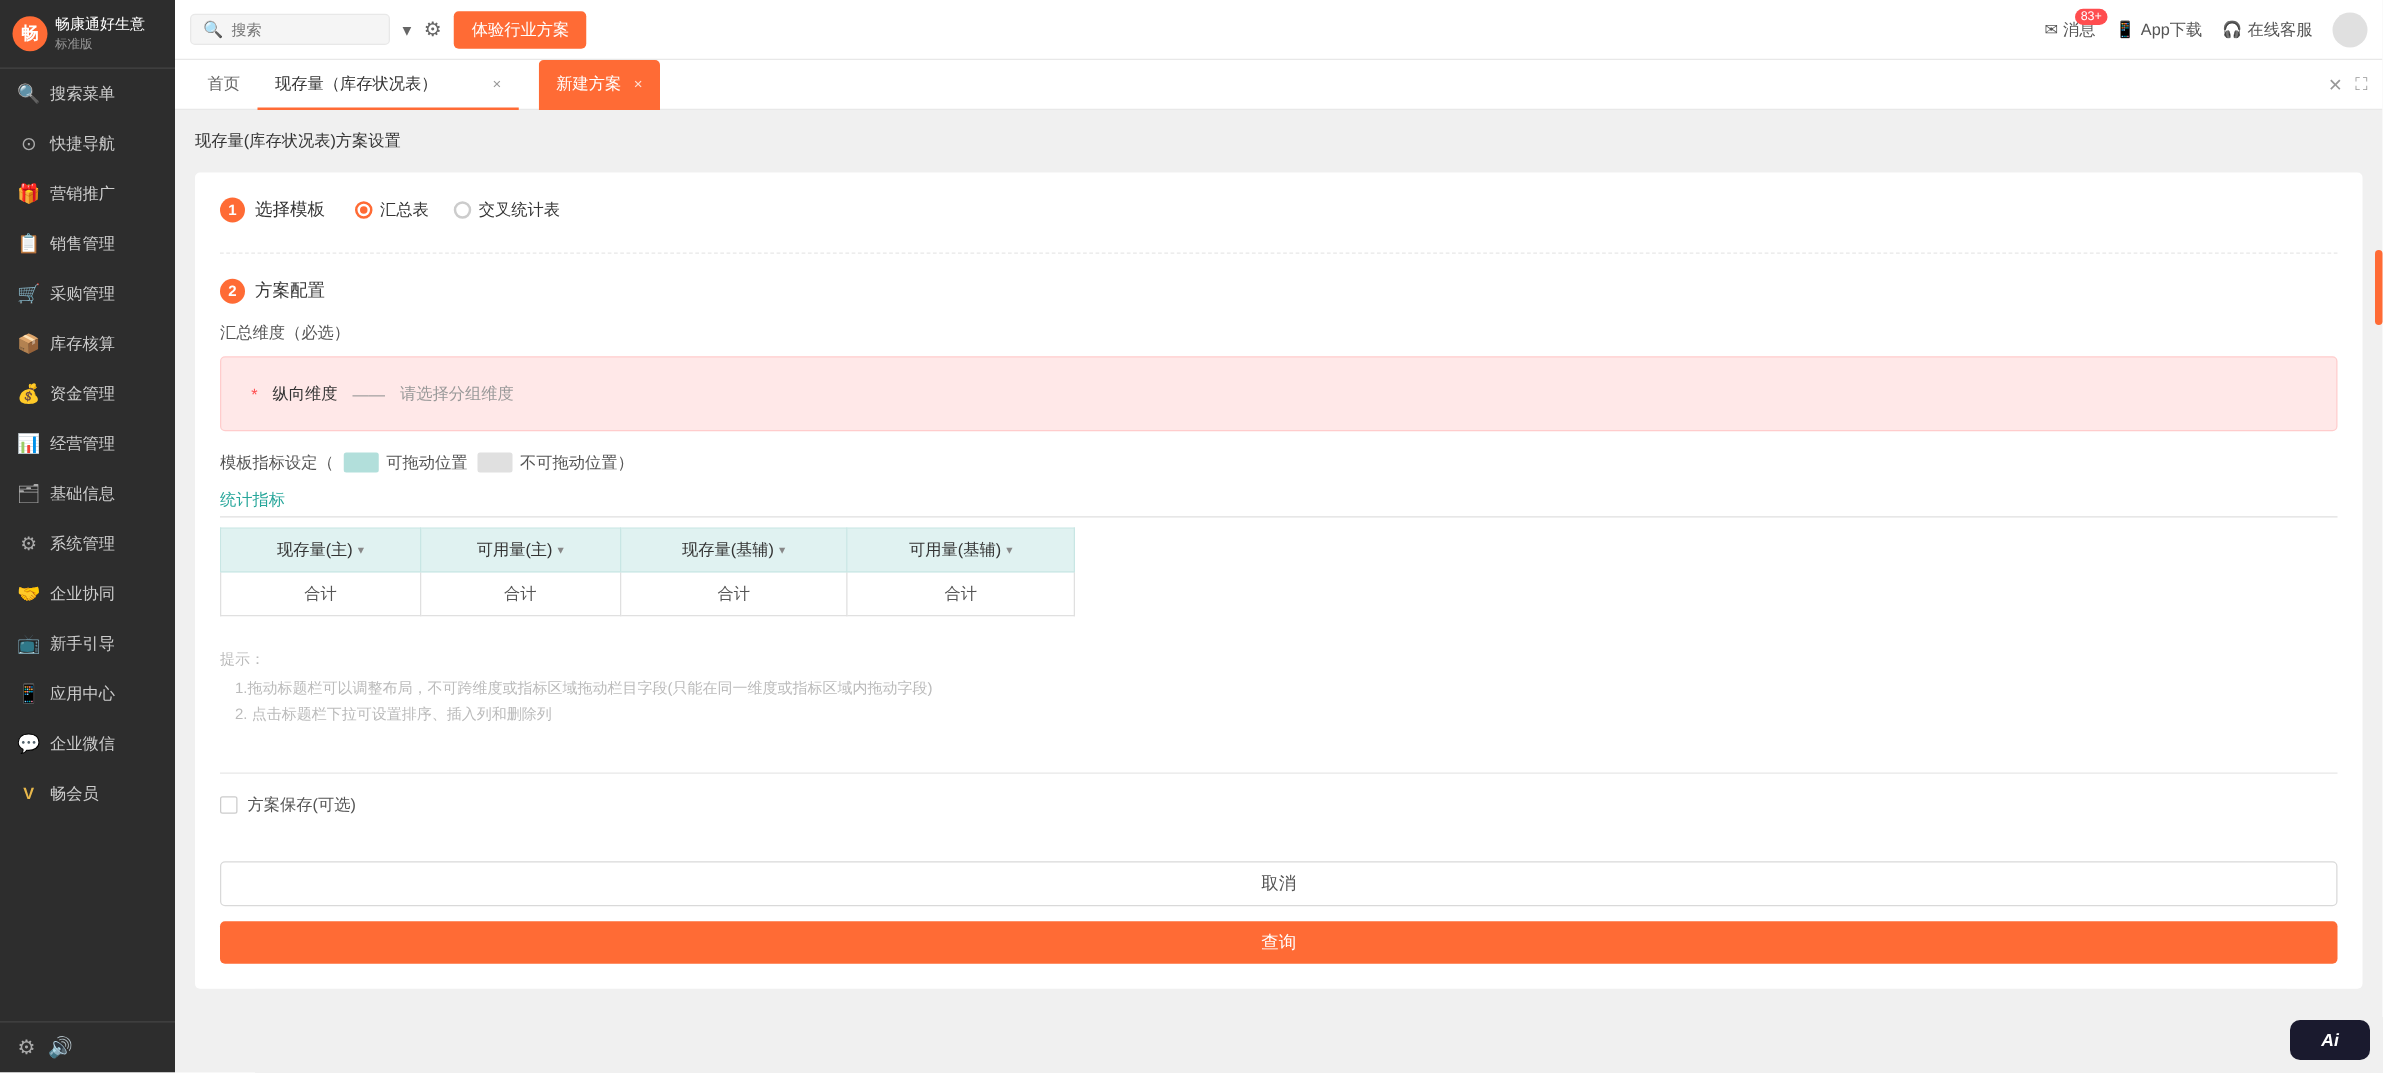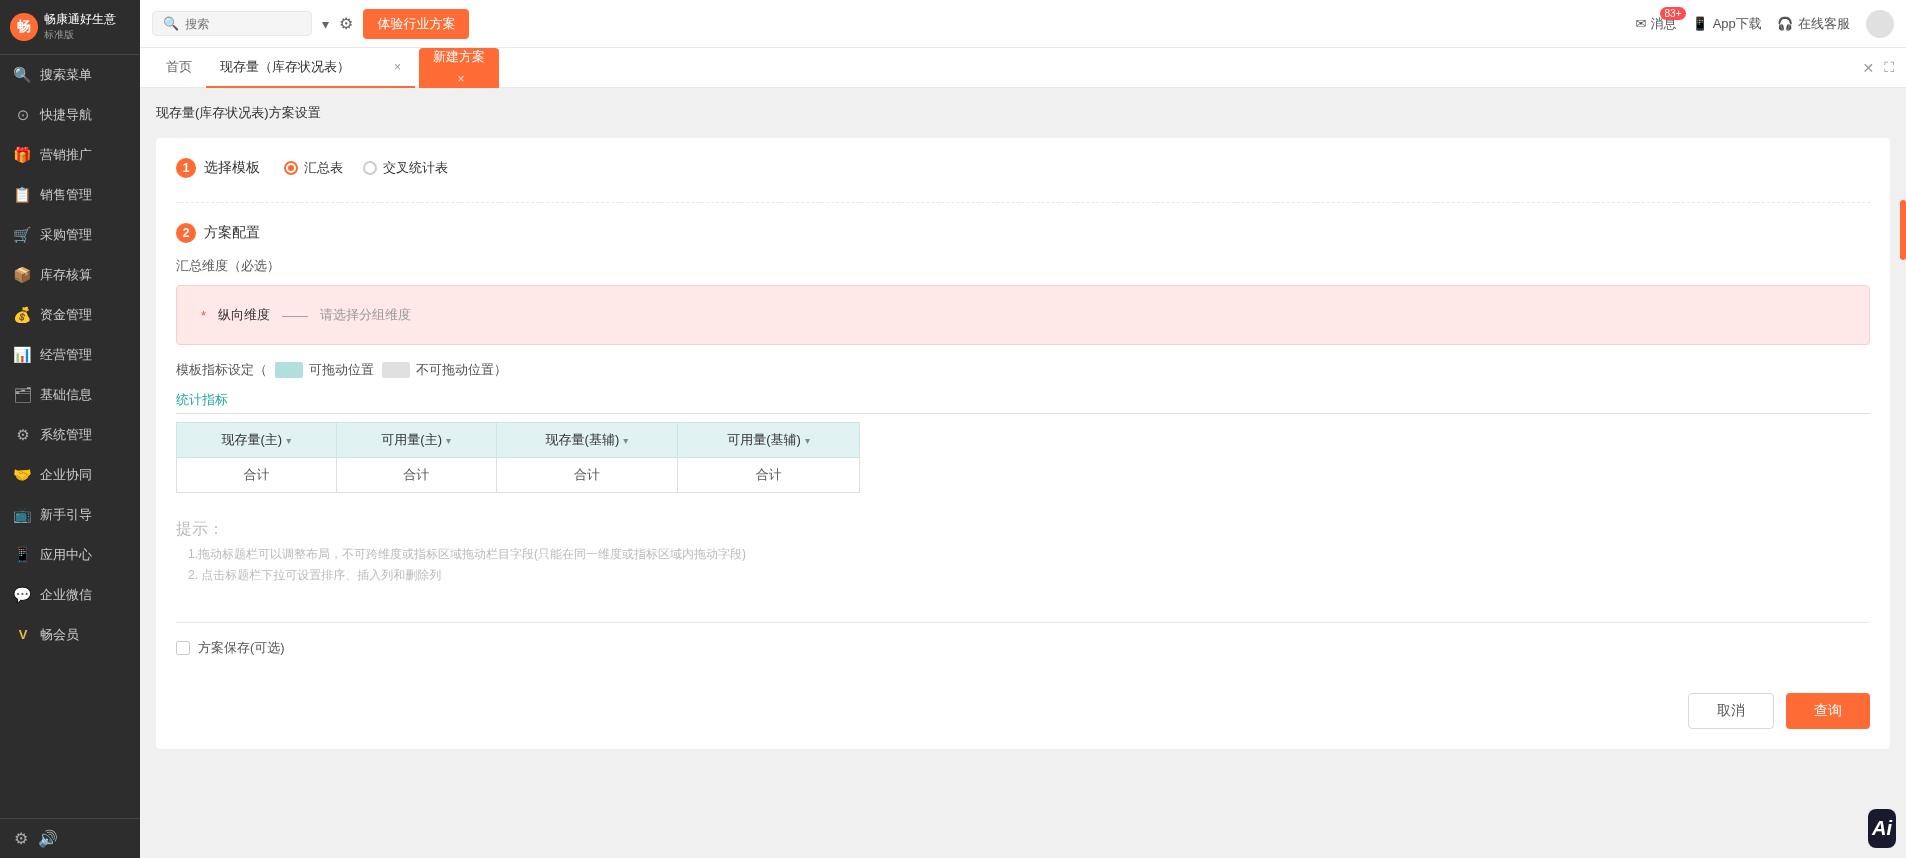--- a/index.html
+++ b/index.html
@@ -218,22 +218,21 @@
     .tab-item .tab-close {
       font-size: 12px;
       color: #999;
       margin-left: 4px;
       cursor: pointer;
     }
     .tab-item.new-tab {
       background: #ff6b35;
       color: white;
       border-radius: 4px 4px 0 0;
-      margin-left: 4px;
-      flex-direction: column;
+      margin-left: 16px;
     }
     .tab-item.new-tab .tab-close {
       color: rgba(255,255,255,0.8);
     }
 
     
     .tabs-actions {
       margin-left: auto;
       display: flex;
       align-items: center;
@@ -436,21 +435,21 @@
       font-size: 10px;
       color: #888;
     }
 
     
     .tips-section {
       margin-top: 16px;
       padding: 10px 0;
     }
     .tips-title {
-      font-size: 16px;
+      font-size: 12px;
       color: #bbb;
       margin-bottom: 6px;
     }
     .tips-item {
       font-size: 12px;
       color: #bbb;
       margin-bottom: 4px;
       padding-left: 12px;
     }
 
@@ -475,20 +474,21 @@
       color: #555;
     }
 
     
     .footer-buttons {
       display: flex;
       justify-content: flex-end;
       gap: 12px;
       margin-top: 8px;
       padding: 12px 0 0;
+      flex-direction: column;
     }
     .btn-cancel {
       padding: 8px 28px;
       border: 1px solid #d9d9d9;
       background: #fff;
       border-radius: 4px;
       font-size: 14px;
       color: #555;
       cursor: pointer;
     }
@@ -771,15 +771,15 @@
       <div class="footer-buttons">
         <button class="btn-cancel">取消</button>
         <button class="btn-query">查询</button>
       </div>
 
     </div>
 
   </div>
 </div>
 
-<div style="position:fixed; bottom:10px; right:10px; background:#1a1a2e; color:white; font-size:20px; font-weight:bold; padding:8px 4px; border-radius:8px; font-style:italic; z-index:1000;">Ai</div>
+<div style="position:fixed; bottom:10px; right:10px; background:#1a1a2e; color:white; font-size:14px; font-weight:bold; padding:8px 25px; border-radius:8px; font-style:italic; z-index:1000;">Ai</div>
 
 <div class="right-scroll"></div>
 
 </body></html>

